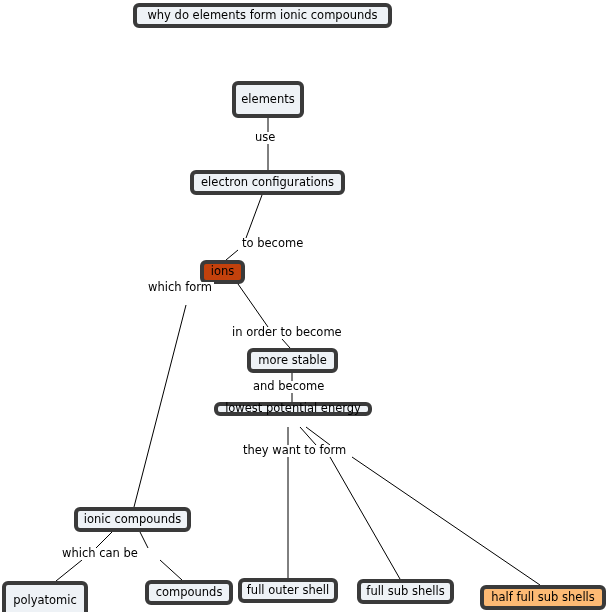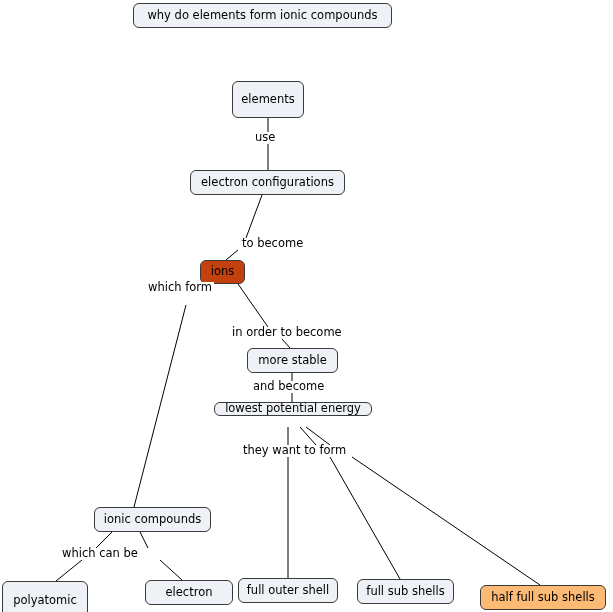--- a/index.html
+++ b/index.html
@@ -20,21 +20,21 @@
     left: 0;
     top: 0;
     width: 613px;
     height: 612px;
     pointer-events: none;
   }
   .node {
     position: absolute;
     box-sizing: border-box;
     background: #eef2f6;
-    border: 1px solid #22c55e;
+    border: 4px solid #22c55e;
     border-radius: 6px;
     color: #000000;
     font-size: 11.5px;
     line-height: 1;
     display: flex;
     align-items: center;
     justify-content: center;
     white-space: nowrap;
     padding: 0 9px;
   }
@@ -76,28 +76,28 @@
       </div>
       <div class="node" style="left: 200px; top: 260px; width: 45px; height: 24px; background: #c2410c; border-color: rgb(58, 58, 58);">
         <span>ions</span>
       </div>
       <div class="node" style="left: 247px; top: 348px; width: 91px; height: 25px; background: rgb(238, 242, 246); border-color: rgb(58, 58, 58);">
         <span>more stable</span>
       </div>
       <div class="node" style="left: 214px; top: 402px; width: 158px; height: 14px; background: rgb(238, 242, 246); border-color: rgb(58, 58, 58);">
         <span>lowest potential energy</span>
       </div>
-      <div class="node" style="left: 74px; top: 507px; width: 117px; height: 25px; background: rgb(238, 242, 246); border-color: rgb(58, 58, 58); margin-left: 20px;">
+      <div class="node" style="left: 74px; top: 507px; width: 117px; height: 25px; background: rgb(238, 242, 246); border-color: rgb(58, 58, 58);">
         <span>ionic compounds</span>
       </div>
       <div class="node" style="left: 2px; top: 581px; width: 86px; height: 39px; background: rgb(238, 242, 246); border-color: rgb(58, 58, 58);">
         <span>polyatomic</span>
       </div>
       <div class="node" style="left: 145px; top: 580px; width: 88px; height: 25px; background: rgb(238, 242, 246); border-color: rgb(58, 58, 58);">
-        <span>electron</span>
+        <span>compounds</span>
       </div>
       <div class="node" style="left: 238px; top: 578px; width: 100px; height: 25px; background: rgb(238, 242, 246); border-color: rgb(58, 58, 58);">
         <span>full outer shell</span>
       </div>
       <div class="node" style="left: 357px; top: 579px; width: 97px; height: 25px; background: rgb(238, 242, 246); border-color: rgb(58, 58, 58);">
         <span>full sub shells</span>
       </div>
       <div class="node" style="left: 480px; top: 585px; width: 126px; height: 25px; background: #fdba74; border-color: rgb(58, 58, 58);">
         <span>half full sub shells</span>
       </div>

